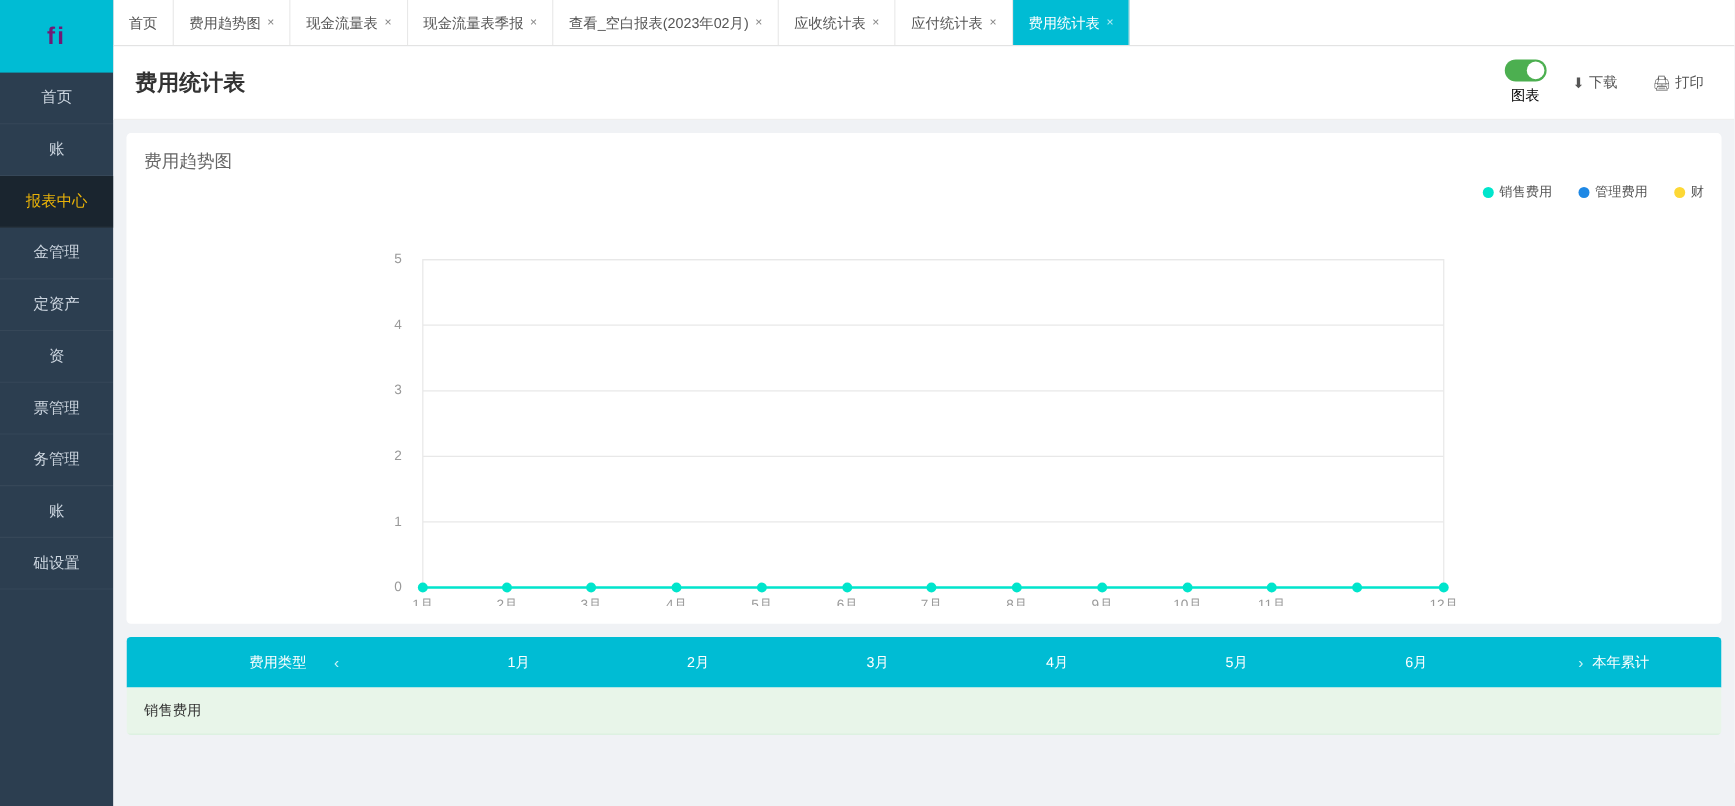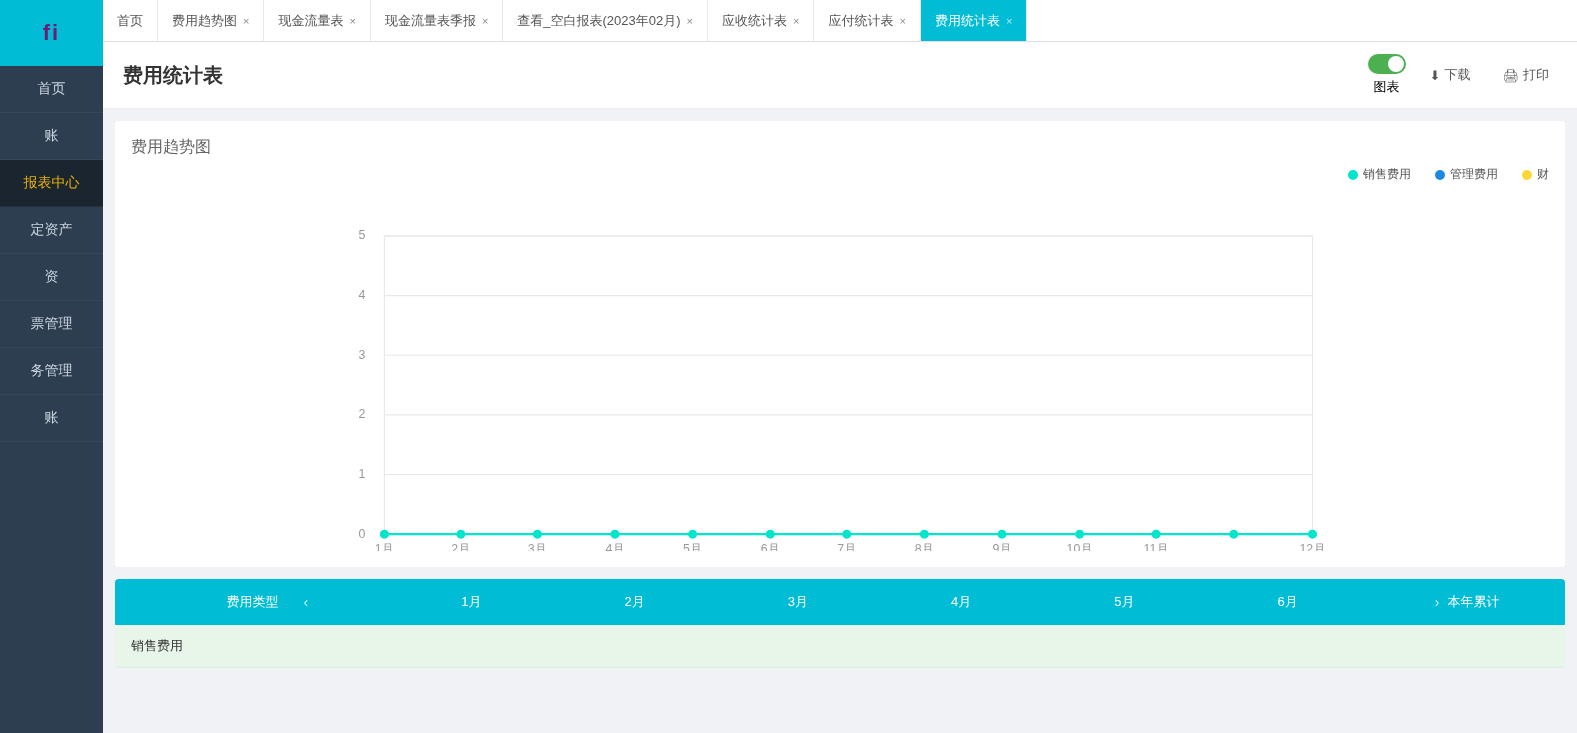--- a/index.html
+++ b/index.html
@@ -239,25 +239,27 @@
     }
   </style>
 </head>
 <body>
 
 <div class="sidebar">
   <div class="sidebar-logo">fi</div>
   <div class="sidebar-item">首页</div>
   <div class="sidebar-item">账</div>
   <div class="sidebar-item active">报表中心</div>
+  <div class="sidebar-item">金管理</div>
   <div class="sidebar-item">定资产</div>
   <div class="sidebar-item">资</div>
   <div class="sidebar-item">票管理</div>
   <div class="sidebar-item">务管理</div>
   <div class="sidebar-item">账</div>
+  <div class="sidebar-item">础设置</div>
 </div>
 
 <div class="main">
 
   <div class="tab-bar">
     <div class="tab">
       <span>首页</span>
     </div>
     <div class="tab">
       <span>费用趋势图</span>

